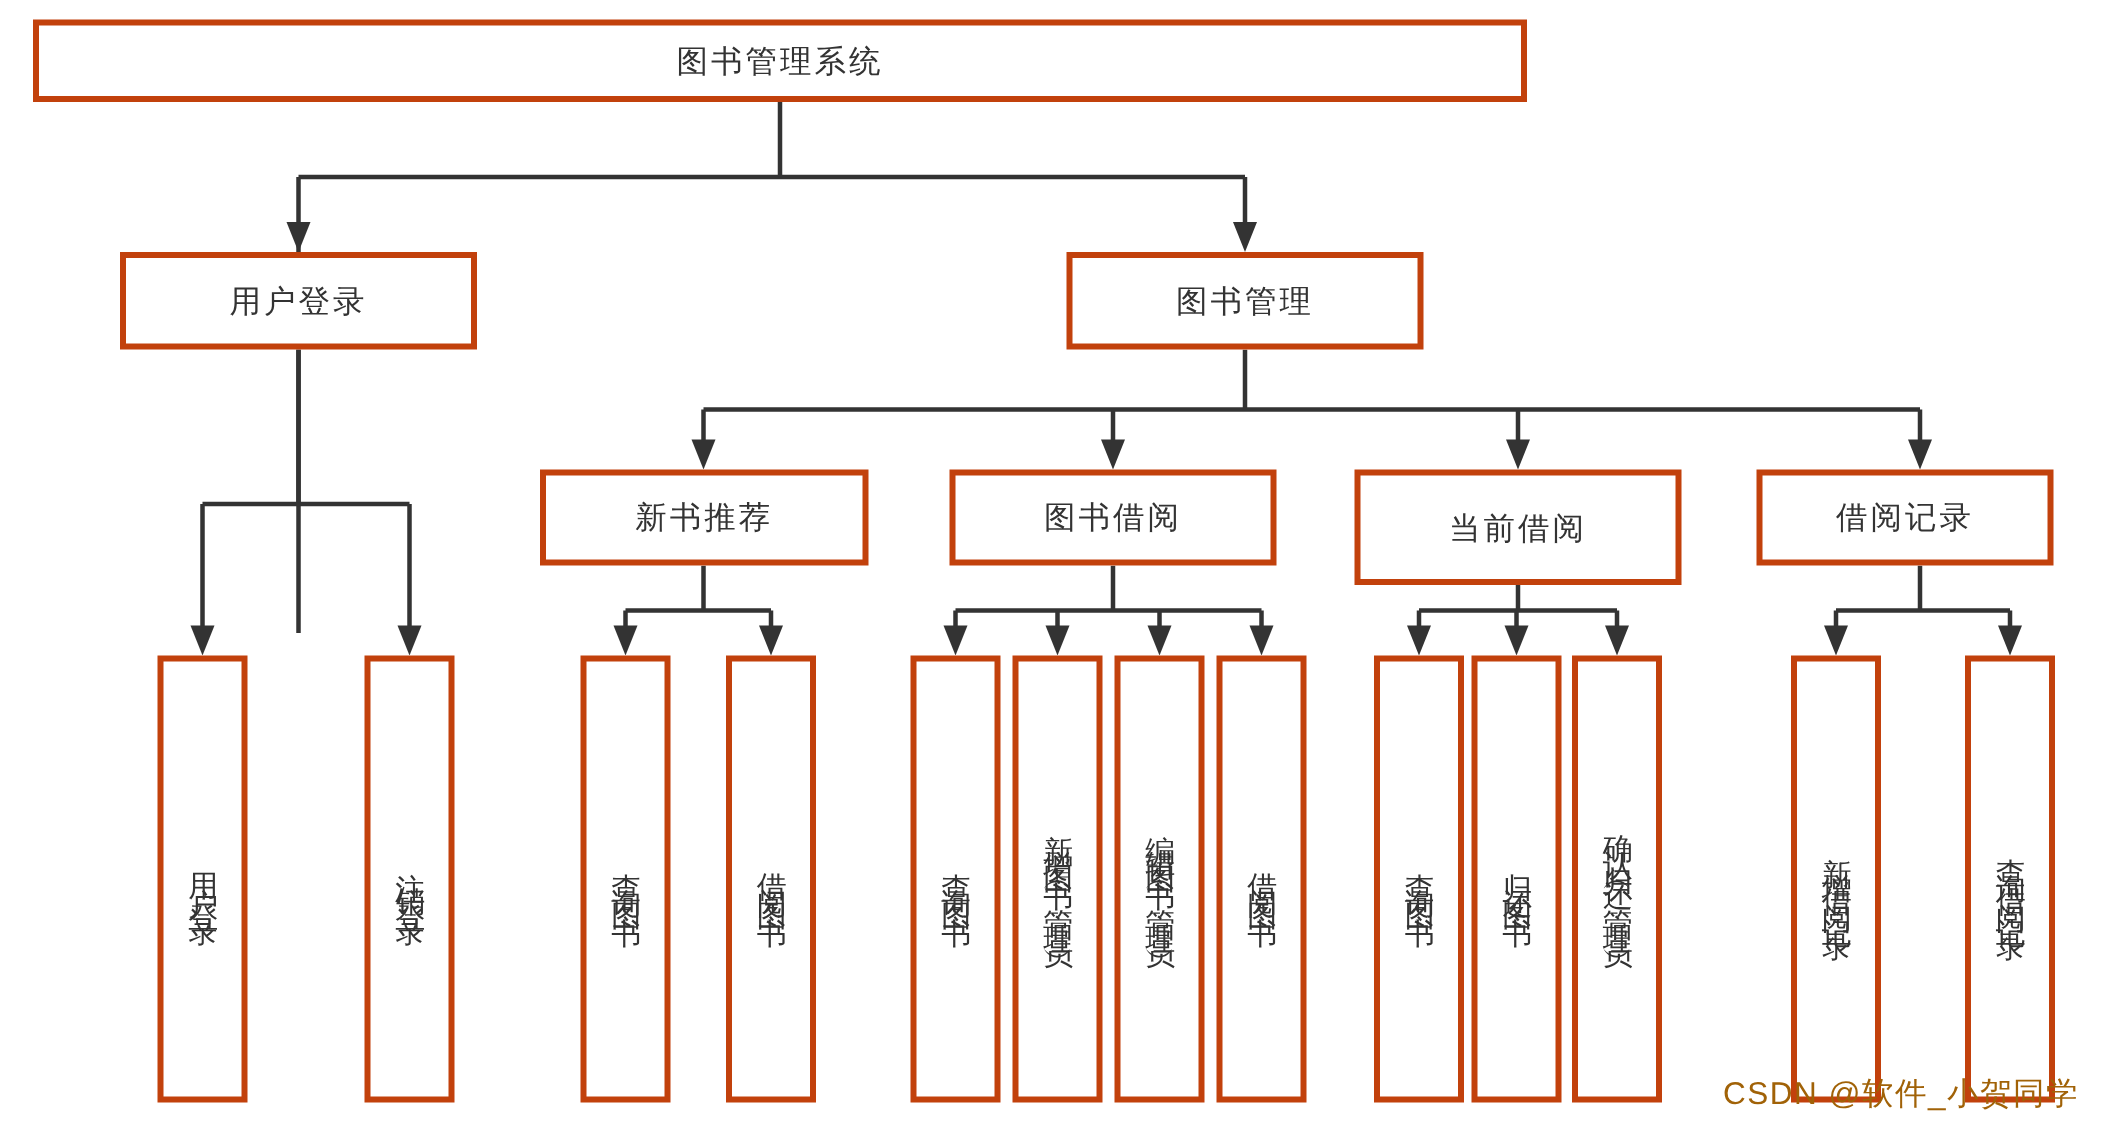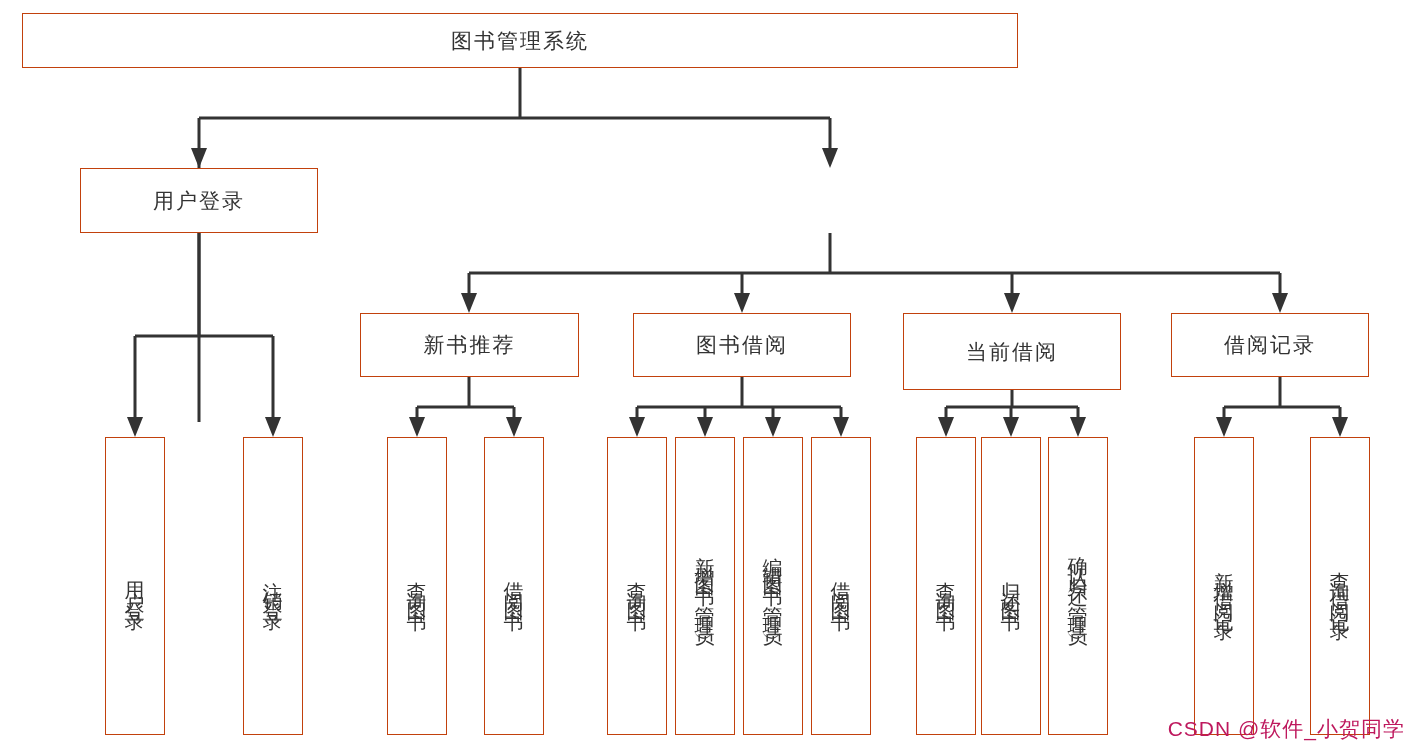--- a/index.html
+++ b/index.html
@@ -8,45 +8,45 @@
     width:1405px;height:747px;
     background:#ffffff;
     font-family:"Liberation Sans", sans-serif;
     color:#333333;
     overflow:hidden;
   }
   .connectors{position:absolute;left:0;top:0;width:1405px;height:747px;}
   .node{
     position:absolute;
     box-sizing:border-box;
-    border:1px solid #c2410c;
+    border:4px solid #c2410c;
     background:#ffffff;
     display:flex;
     align-items:center;
     justify-content:center;
     z-index:2;
   }
   .hbox{font-size:21px;letter-spacing:2px;font-weight:400;}
   .root{font-size:21px;}
   .vbox{width:60px;top:437px;height:298px;}
   .vtext{
     writing-mode:vertical-rl;
     text-orientation:mixed;
     font-size:20px;
     letter-spacing:10px;
     line-height:1;
     white-space:nowrap;
   }
   .watermark{
     position:absolute;
-    right:0;
+    right:19px;
     bottom:4px;
     font-size:21px;
     letter-spacing:1px;
-    color:#be185d;
+    color:#a16207;
     z-index:3;
   }
 </style>
 </head>
 <body>
 
 <div class="canvas">
 
   <svg class="connectors" viewBox="0 0 1405 747" xmlns="http://www.w3.org/2000/svg">
     <g stroke="#333333" stroke-width="3" fill="none">
@@ -80,20 +80,23 @@
       <polygon points="1332,417 1348,417 1340,437"></polygon>
     </g>
   </svg>
 
   <div class="node hbox root" style="left:22px;top:13px;width:996px;height:55px;">
     <span>图书管理系统</span>
   </div>
 
   <div class="node hbox" style="left:80px;top:168px;width:238px;height:65px;">
     <span>用户登录</span>
+  </div>
+  <div class="node hbox" style="left:711px;top:168px;width:238px;height:65px;">
+    <span>图书管理</span>
   </div>
 
   <div class="node hbox" style="left:360px;top:313px;width:219px;height:64px;">
     <span>新书推荐</span>
   </div>
   <div class="node hbox" style="left:633px;top:313px;width:218px;height:64px;">
     <span>图书借阅</span>
   </div>
   <div class="node hbox" style="left:903px;top:313px;width:218px;height:77px;">
     <span>当前借阅</span>

